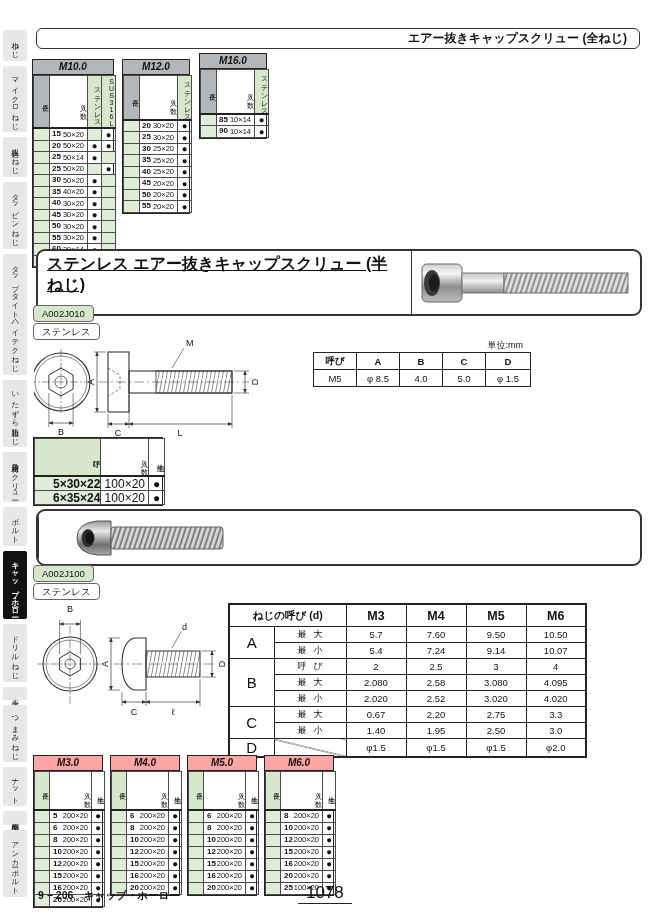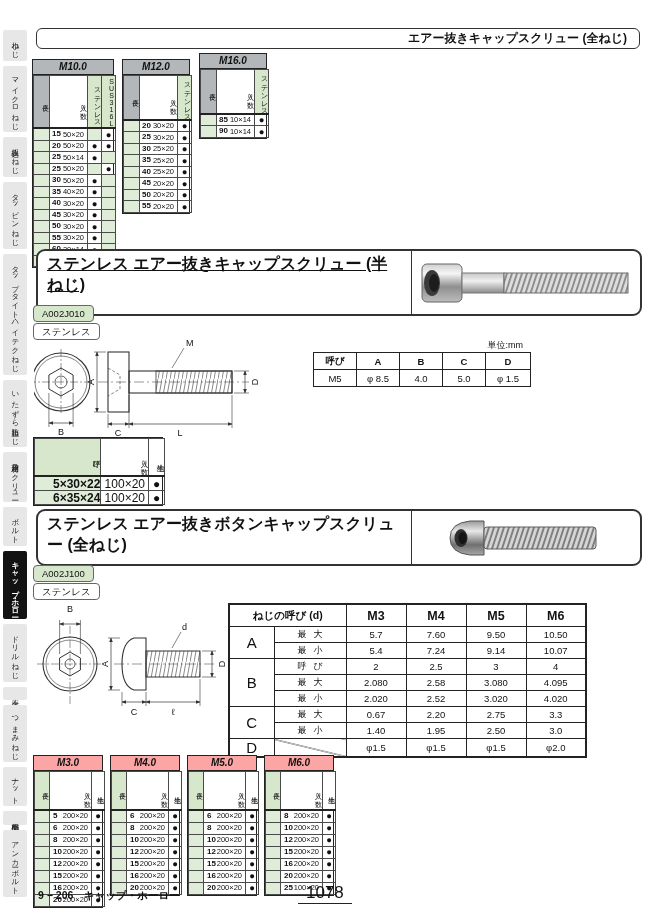--- a/index.html
+++ b/index.html
@@ -419,21 +419,20 @@
           <tr>
             <td>6×35×24</td>
             <td>100×20</td>
             <td class="dot">●</td>
           </tr>
         </tbody>
     </table>
   </div>
 
   <div class="secbox" style="left:36px;top:509px;width:606px;height:57px;">
-    <div class="sec-title">ステンレス エアー抜きボタンキャップスクリュー (全ねじ)</div>
     <div class="sec-img">
       <svg width="160" height="40" viewBox="0 0 160 40">
         <defs>
           <linearGradient id="gh2" x1="0" y1="0" x2="0" y2="1">
             <stop offset="0" stop-color="#9a9a9a"></stop>
               <stop offset=".3" stop-color="#e8e8e8"></stop>
             <stop offset=".7" stop-color="#6f6f6f"></stop>
               <stop offset="1" stop-color="#a8a8a8"></stop>
           </linearGradient>
           <pattern id="pt2" width="5" height="30" patternUnits="userSpaceOnUse" patternTransform="skewX(-18)">

